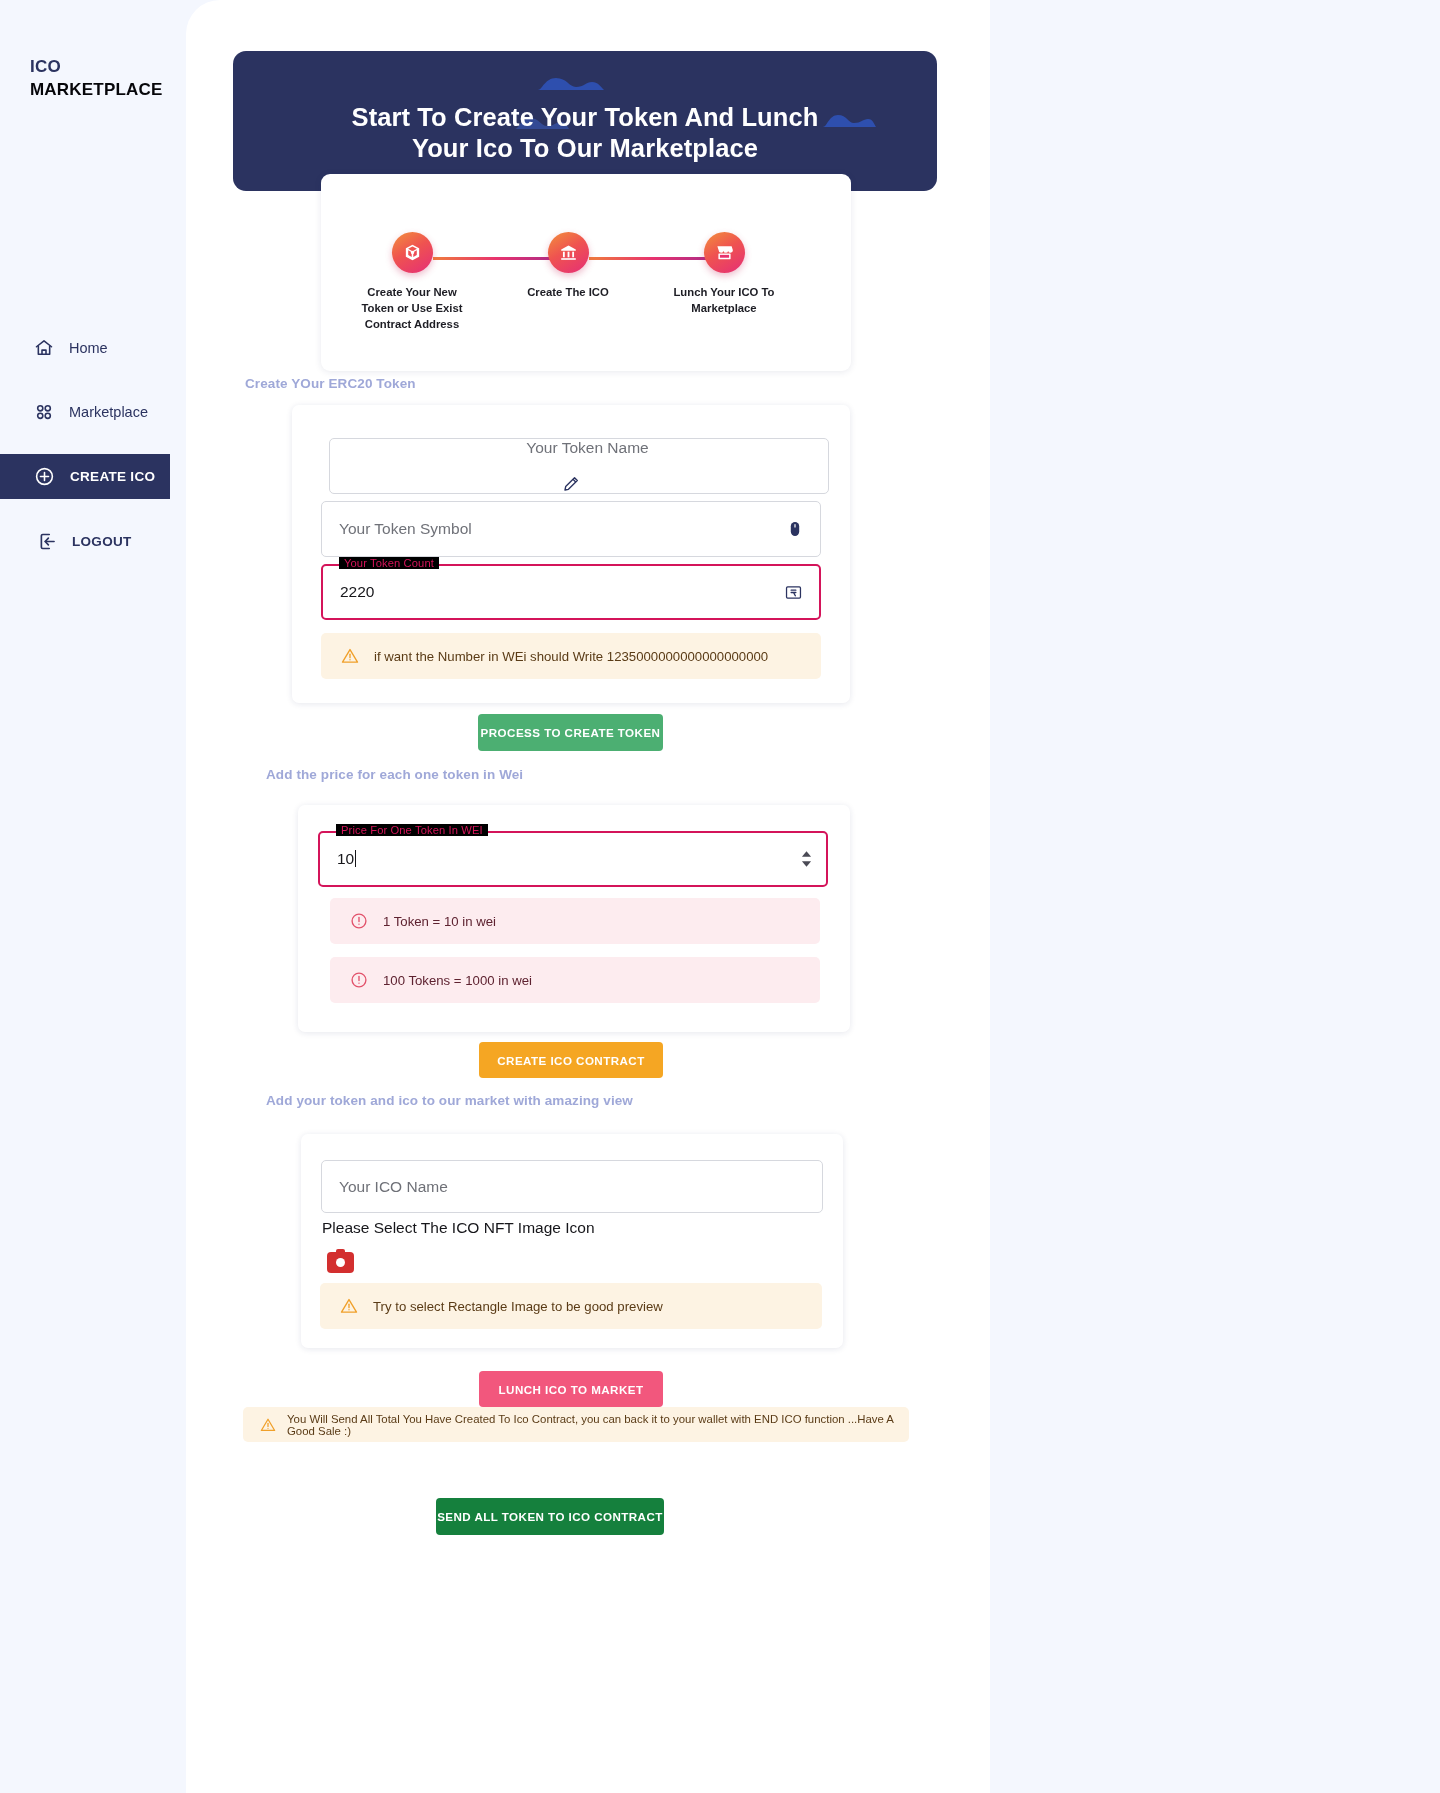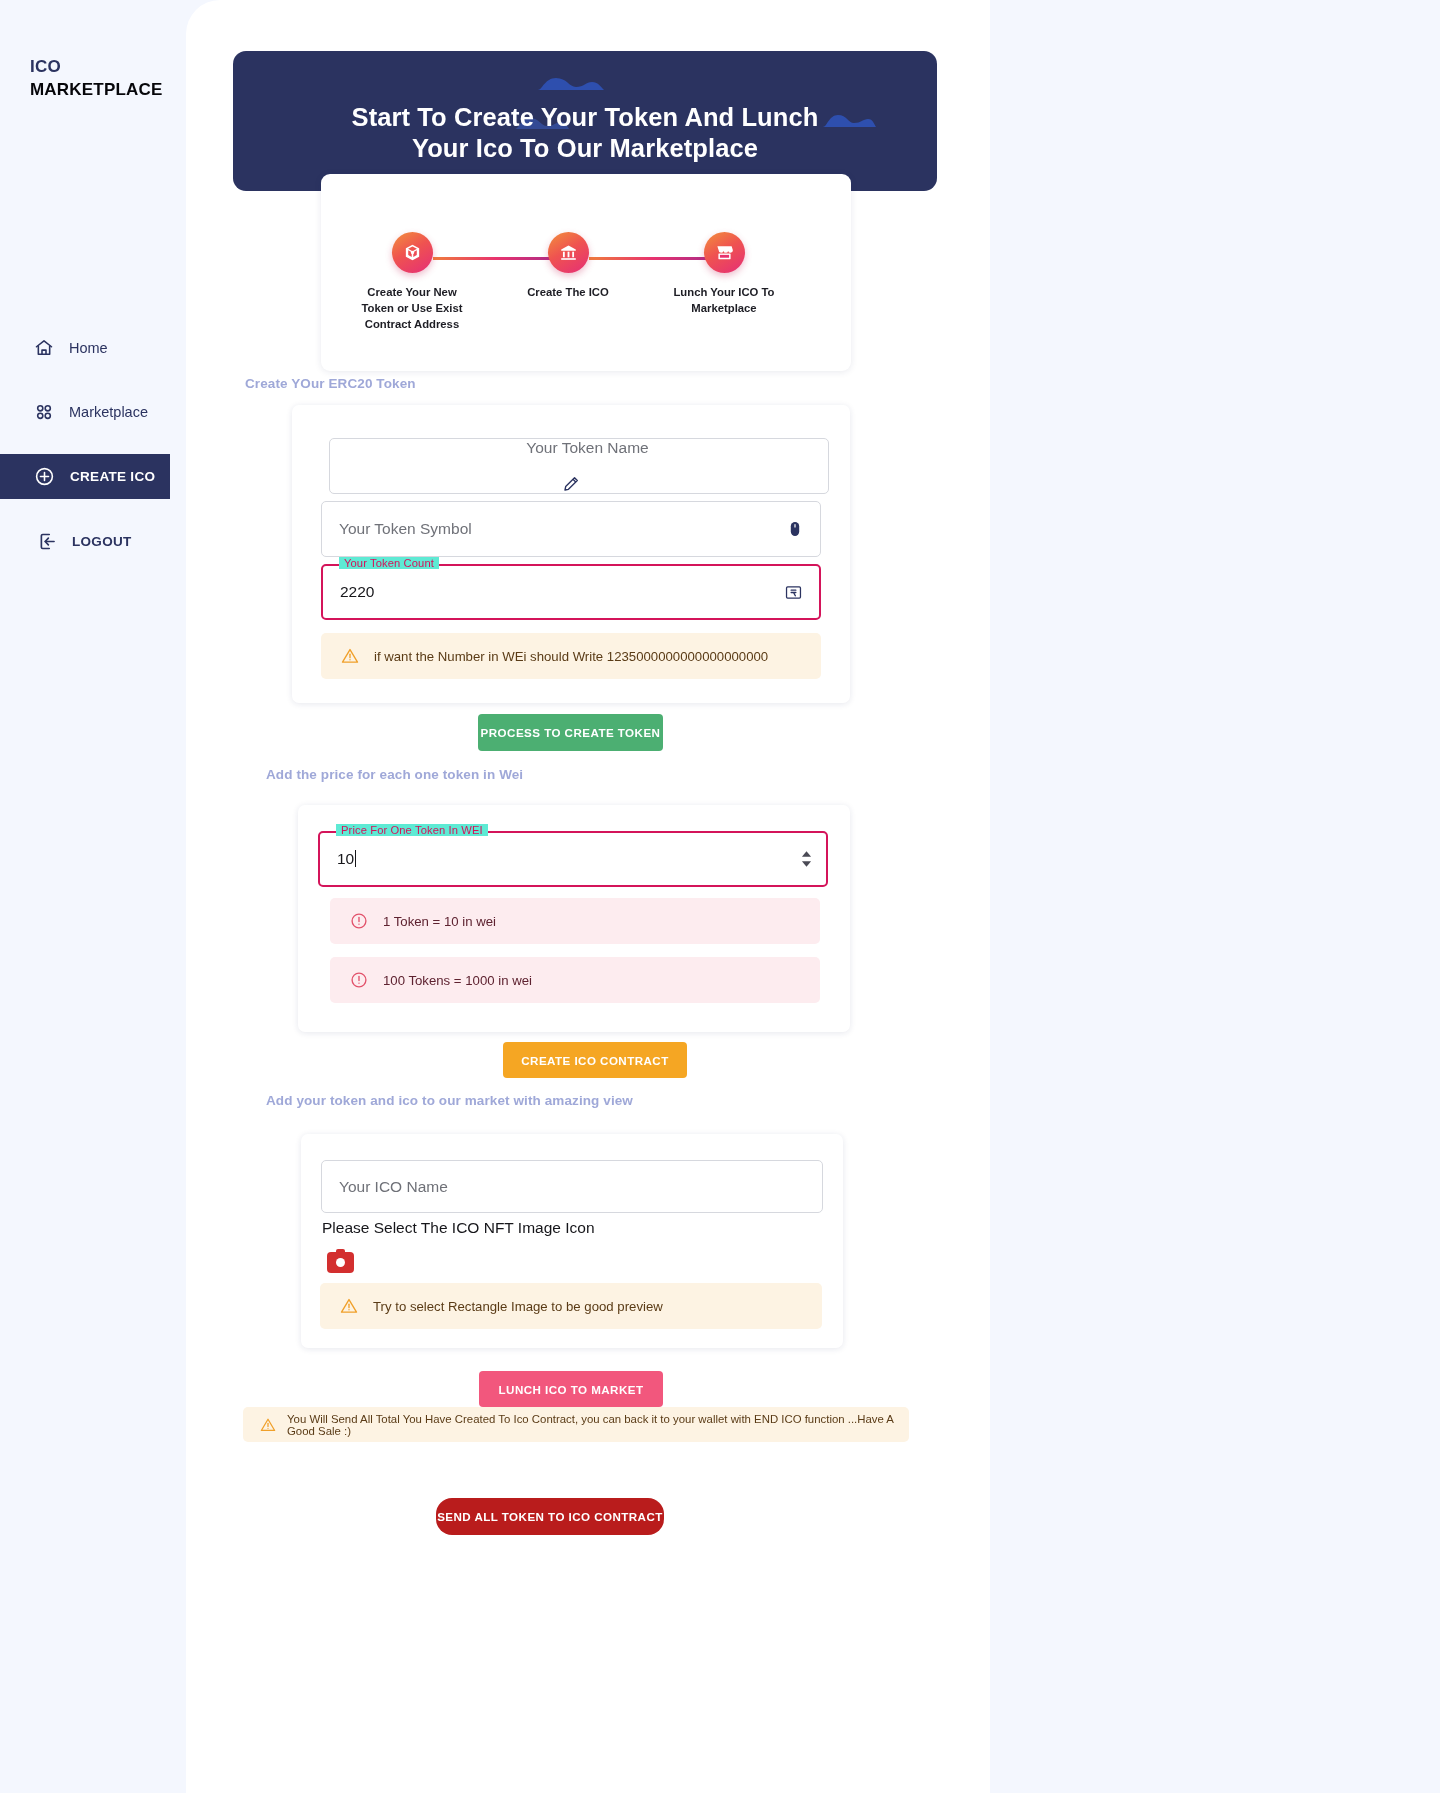--- a/index.html
+++ b/index.html
@@ -89,21 +89,21 @@
     position: absolute; border: 1px solid #d6d8de; border-radius: 5px;
     background: #fff; display: flex; align-items: center;
   }
   .field .ph {
     flex: 1; padding-left: 17px; font-size: 15.5px; color: #6f7178;
   }
   .field .fico { padding-right: 16px; display: flex; align-items: center; }
 
   .field.focused { border: 2px solid #d4145a; }
   .field.focused .flabel {
-    position: absolute; top: -9px; left: 16px; background: #5eead4; padding: 0 5px;
+    position: absolute; top: -9px; left: 16px; background: #000000; padding: 0 5px;
     font-size: 11.2px; color: #d4145a; letter-spacing: .1px;
   }
   .field.focused .val {
     flex: 1; padding-left: 17px; font-size: 15.5px; color: #16161a;
   }
   .caret { display:inline-block; width:1px; height:17px; background:#16161a;
            vertical-align:-3px; margin-left:1px; }
 
   
   .alert {
@@ -115,21 +115,21 @@
 
   
   .btn {
     position: absolute; display: flex; align-items: center; justify-content: center;
     border-radius: 4px; color: #fff; font-weight: bold; letter-spacing: .45px;
     cursor: pointer; border: none; font-family: "Liberation Sans", sans-serif;
   }
   .btn.green  { background: #4caf72; }
   .btn.orange { background: #f5a623; }
   .btn.pink   { background: #f2577d; }
-  .btn.navy   { background: #b91c1c; border-radius: 16px; }
+  .btn.navy   { background: #15803d; }
 
   
   .rpanel { position: absolute; left: 990px; top: 0; width: 450px; height: 1793px; background: #f4f7fe; }
 
   .plain-label {
     position: absolute; font-size: 15.5px; color: #16161a;
   }
   .cam-btn {
     position: absolute; width: 27px; height: 21px; background: #d32f2f;
     border-radius: 4px; display:flex; align-items:center; justify-content:center;
@@ -352,21 +352,21 @@
         <svg width="18" height="18" viewBox="0 0 24 24" fill="none" stroke="#e2526b" stroke-width="1.8" stroke-linecap="round">
           <circle cx="12" cy="12" r="9.2"></circle>
             <path d="M12 7.2v5.6"></path>
             <circle cx="12" cy="16.2" r=".95" fill="#e2526b" stroke="none"></circle>
         </svg>
       </span>
       <span>100 Tokens = 1000 in wei</span>
     </div>
   </div>
 
-  <button class="btn orange" style="left:479px; top:1042px; width:184px; height:36px; font-size:11.6px;margin-left:24px;">CREATE ICO CONTRACT</button>
+  <button class="btn orange" style="left:479px; top:1042px; width:184px; height:36px; font-size:11.6px;">CREATE ICO CONTRACT</button>
 
   <div class="sec-head" style="left:266px; top:1093px;">Add your token and ico to our market with amazing view</div>
 
   <div class="card" style="left:301px; top:1134px; width:542px; height:214px;">
 
     <div class="field" style="left:20px; top:26px; width:502px; height:53px;">
       <span class="ph">Your ICO Name</span>
     </div>
 
     <div class="plain-label" style="left:21px; top:85px;">Please Select The ICO NFT Image Icon</div>

